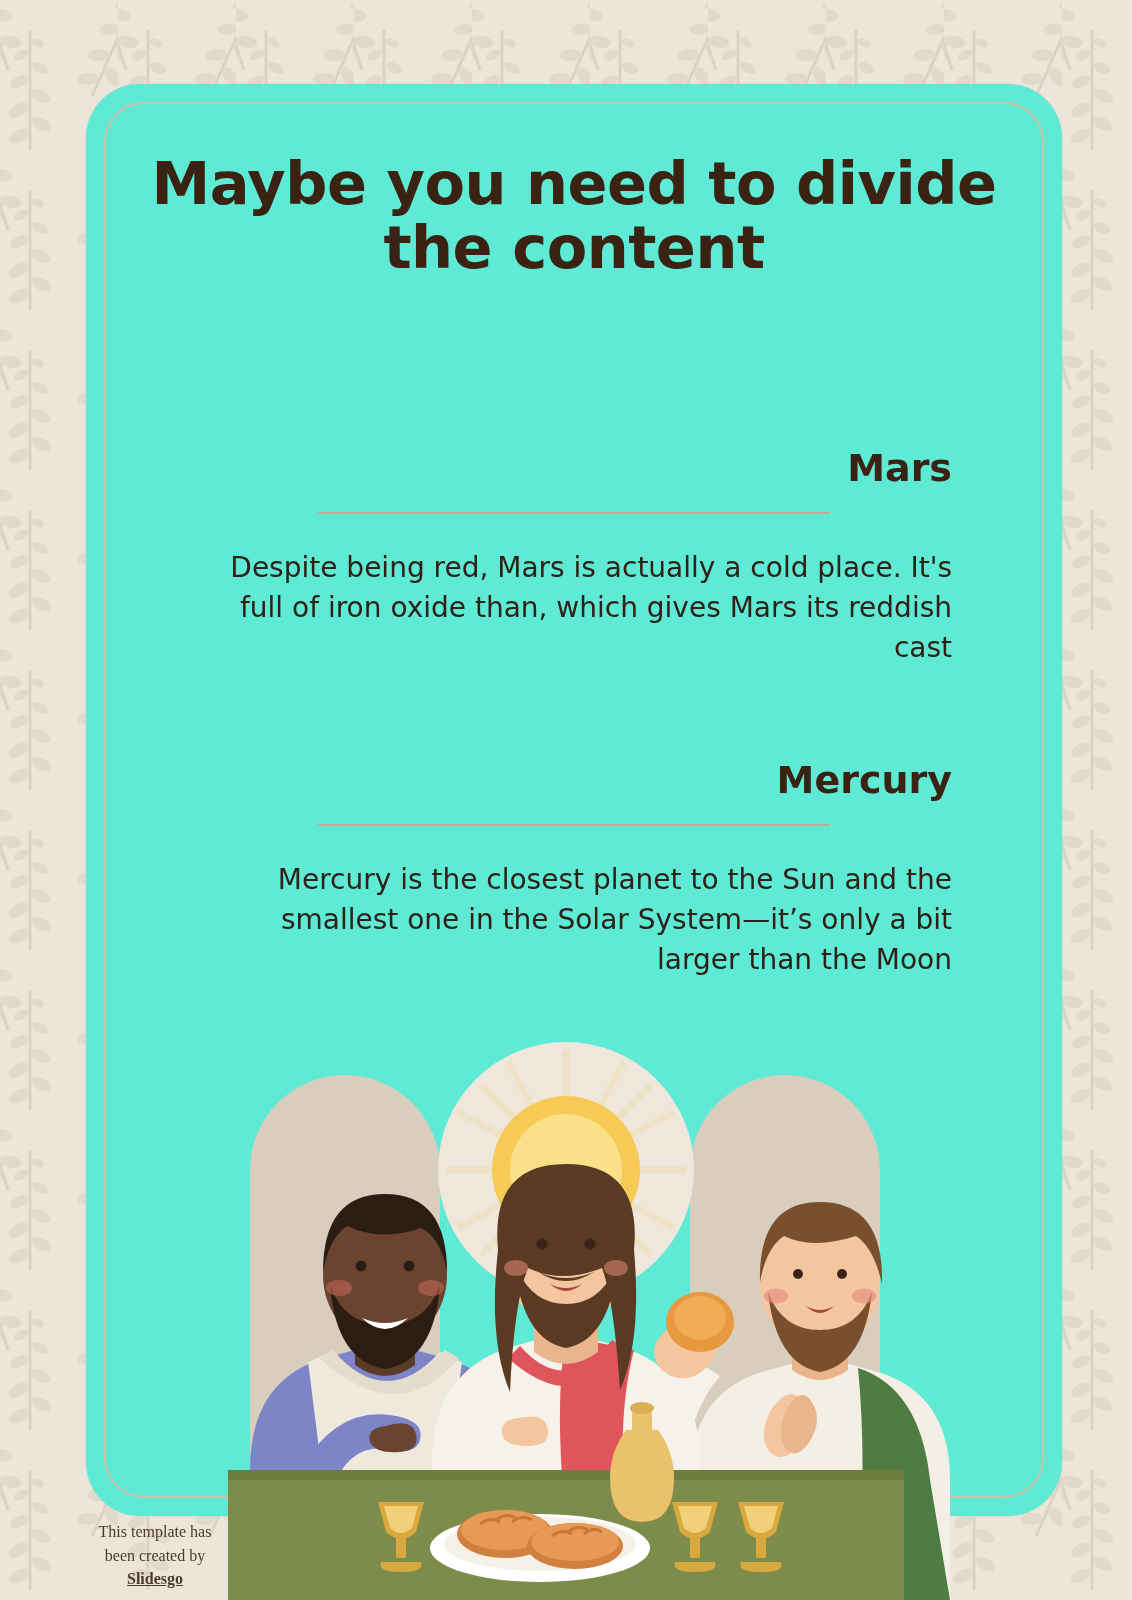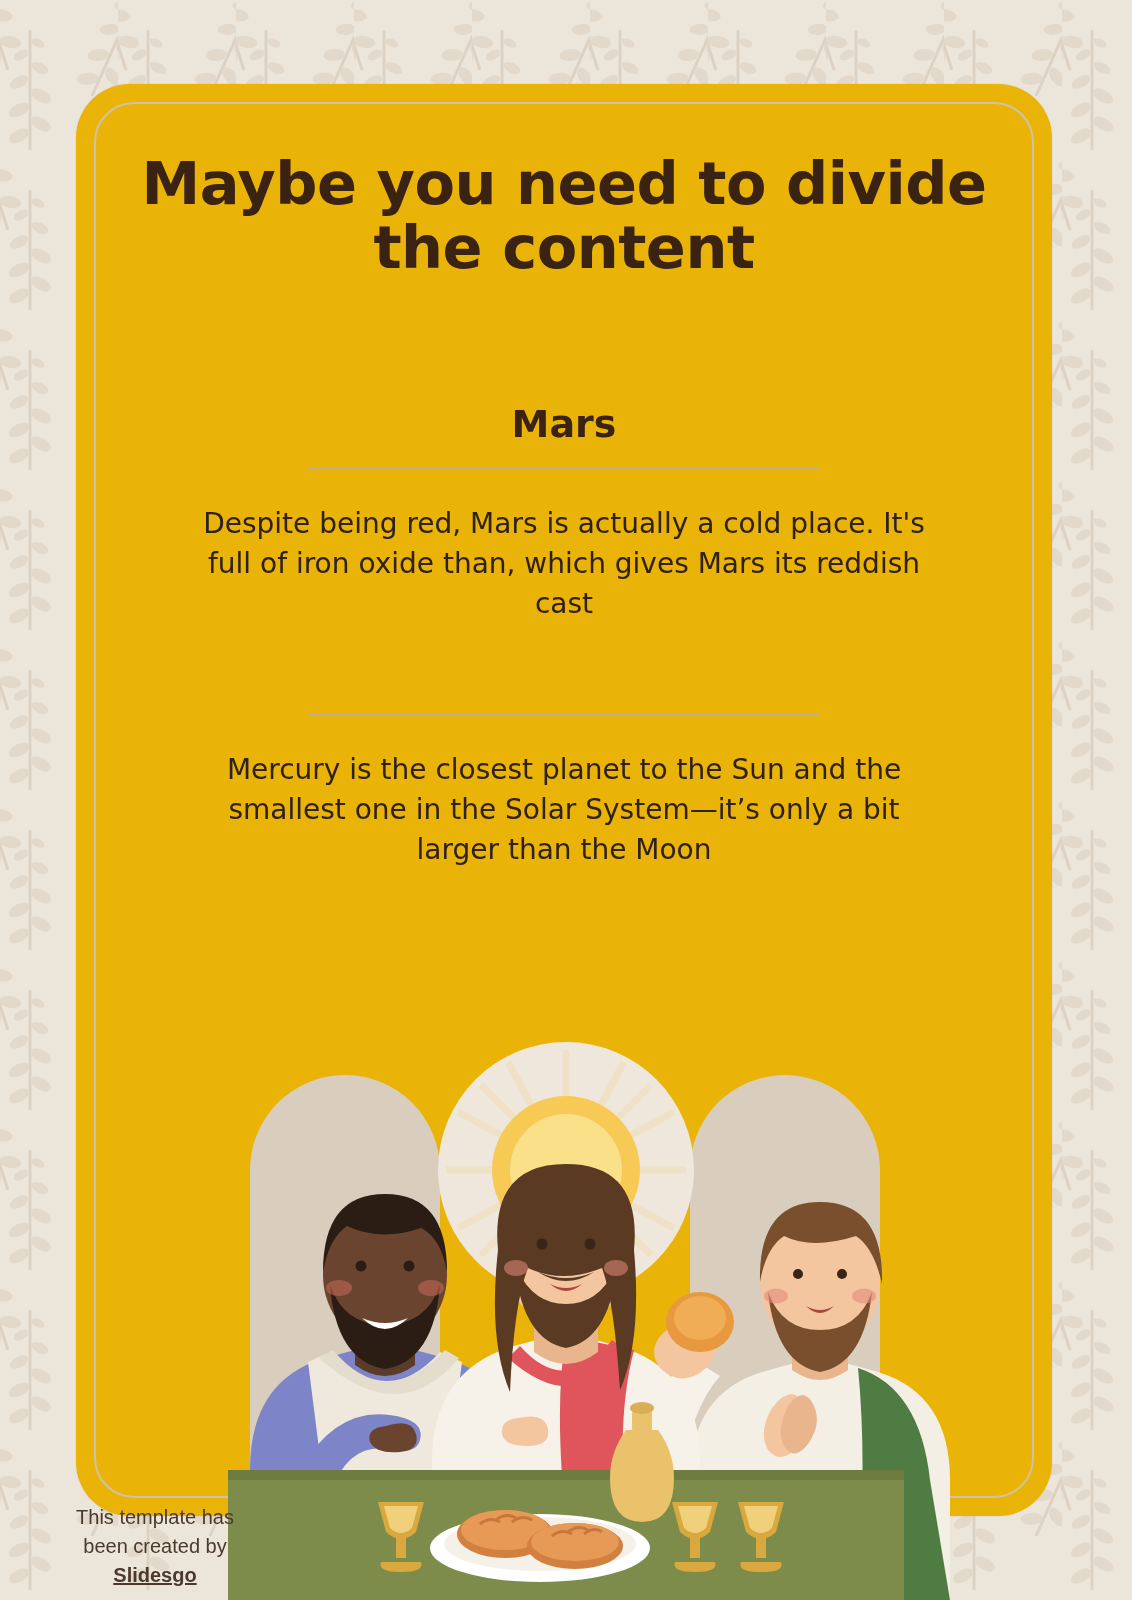--- a/index.html
+++ b/index.html
@@ -25,25 +25,25 @@
   #bg-texture svg {
     position: absolute;
     inset: 0;
     width: 100%;
     height: 100%;
   }
 
   
   #card {
     position: absolute;
-    left: 76px;
+    left: 86px;
     top: 84px;
     width: 976px;
     height: 1432px;
-    background: #eab308;
+    background: #5eead4;
     border-radius: 54px;
     box-shadow: 0 0 0 1px rgba(0,0,0,0.03);
     overflow: hidden;
   }
   #card-inner-border {
     position: absolute;
     left: 18px;
     top: 18px;
     right: 18px;
     bottom: 18px;
@@ -64,21 +64,22 @@
     font-size: 59px;
     line-height: 1.08;
     color: #3b2313;
     letter-spacing: -0.5px;
   }
 
   .section {
     position: absolute;
     left: 110px;
     right: 110px;
-    text-align: center;
+    text-align: right;
+    margin-top: 44px;
   }
   .section-heading {
     font-family: "DejaVu Sans", sans-serif;
     font-weight: bold;
     font-size: 38px;
     color: #3b2313;
     margin: 0 0 22px 0;
     letter-spacing: 0px;
   }
   .divider {
@@ -107,22 +108,22 @@
   }
   #illustration svg { display: block; width: 100%; height: 100%; }
 
   
   #footer-credit {
     position: absolute;
     left: 60px;
     bottom: 10px;
     width: 190px;
     text-align: center;
-    font-family: Liberation Sans, sans-serif;
-    font-size: 20px;
+    font-family: Liberation Serif, serif;
+    font-size: 16px;
     line-height: 1.45;
     color: #4a3a2c;
     z-index: 6;
   }
   #footer-credit .brand {
     font-weight: bold;
     text-decoration: underline;
     display: block;
     text-align: center;
   }
@@ -160,20 +161,21 @@
 
   <div class="title">Maybe you need to divide the content</div>
 
   <div class="section" id="section-mars">
     <div class="section-heading">Mars</div>
     <div class="divider"></div>
     <div class="section-body">Despite being red, Mars is actually a cold place. It's full of iron oxide than, which gives Mars its reddish cast</div>
   </div>
 
   <div class="section" id="section-mercury">
+    <div class="section-heading">Mercury</div>
     <div class="divider"></div>
     <div class="section-body">Mercury is the closest planet to the Sun and the smallest one in the Solar System—it’s only a bit larger than the Moon</div>
   </div>
 </div>
 
 <div id="illustration">
   <svg viewBox="0 0 1132 600" preserveAspectRatio="xMidYMax meet">
 
     <path d="M250 600 L250 170 a95 95 0 0 1 190 0 L440 600 Z" fill="#d9cdbd"></path>
     <path d="M690 600 L690 170 a95 95 0 0 1 190 0 L880 600 Z" fill="#d9cdbd"></path>

